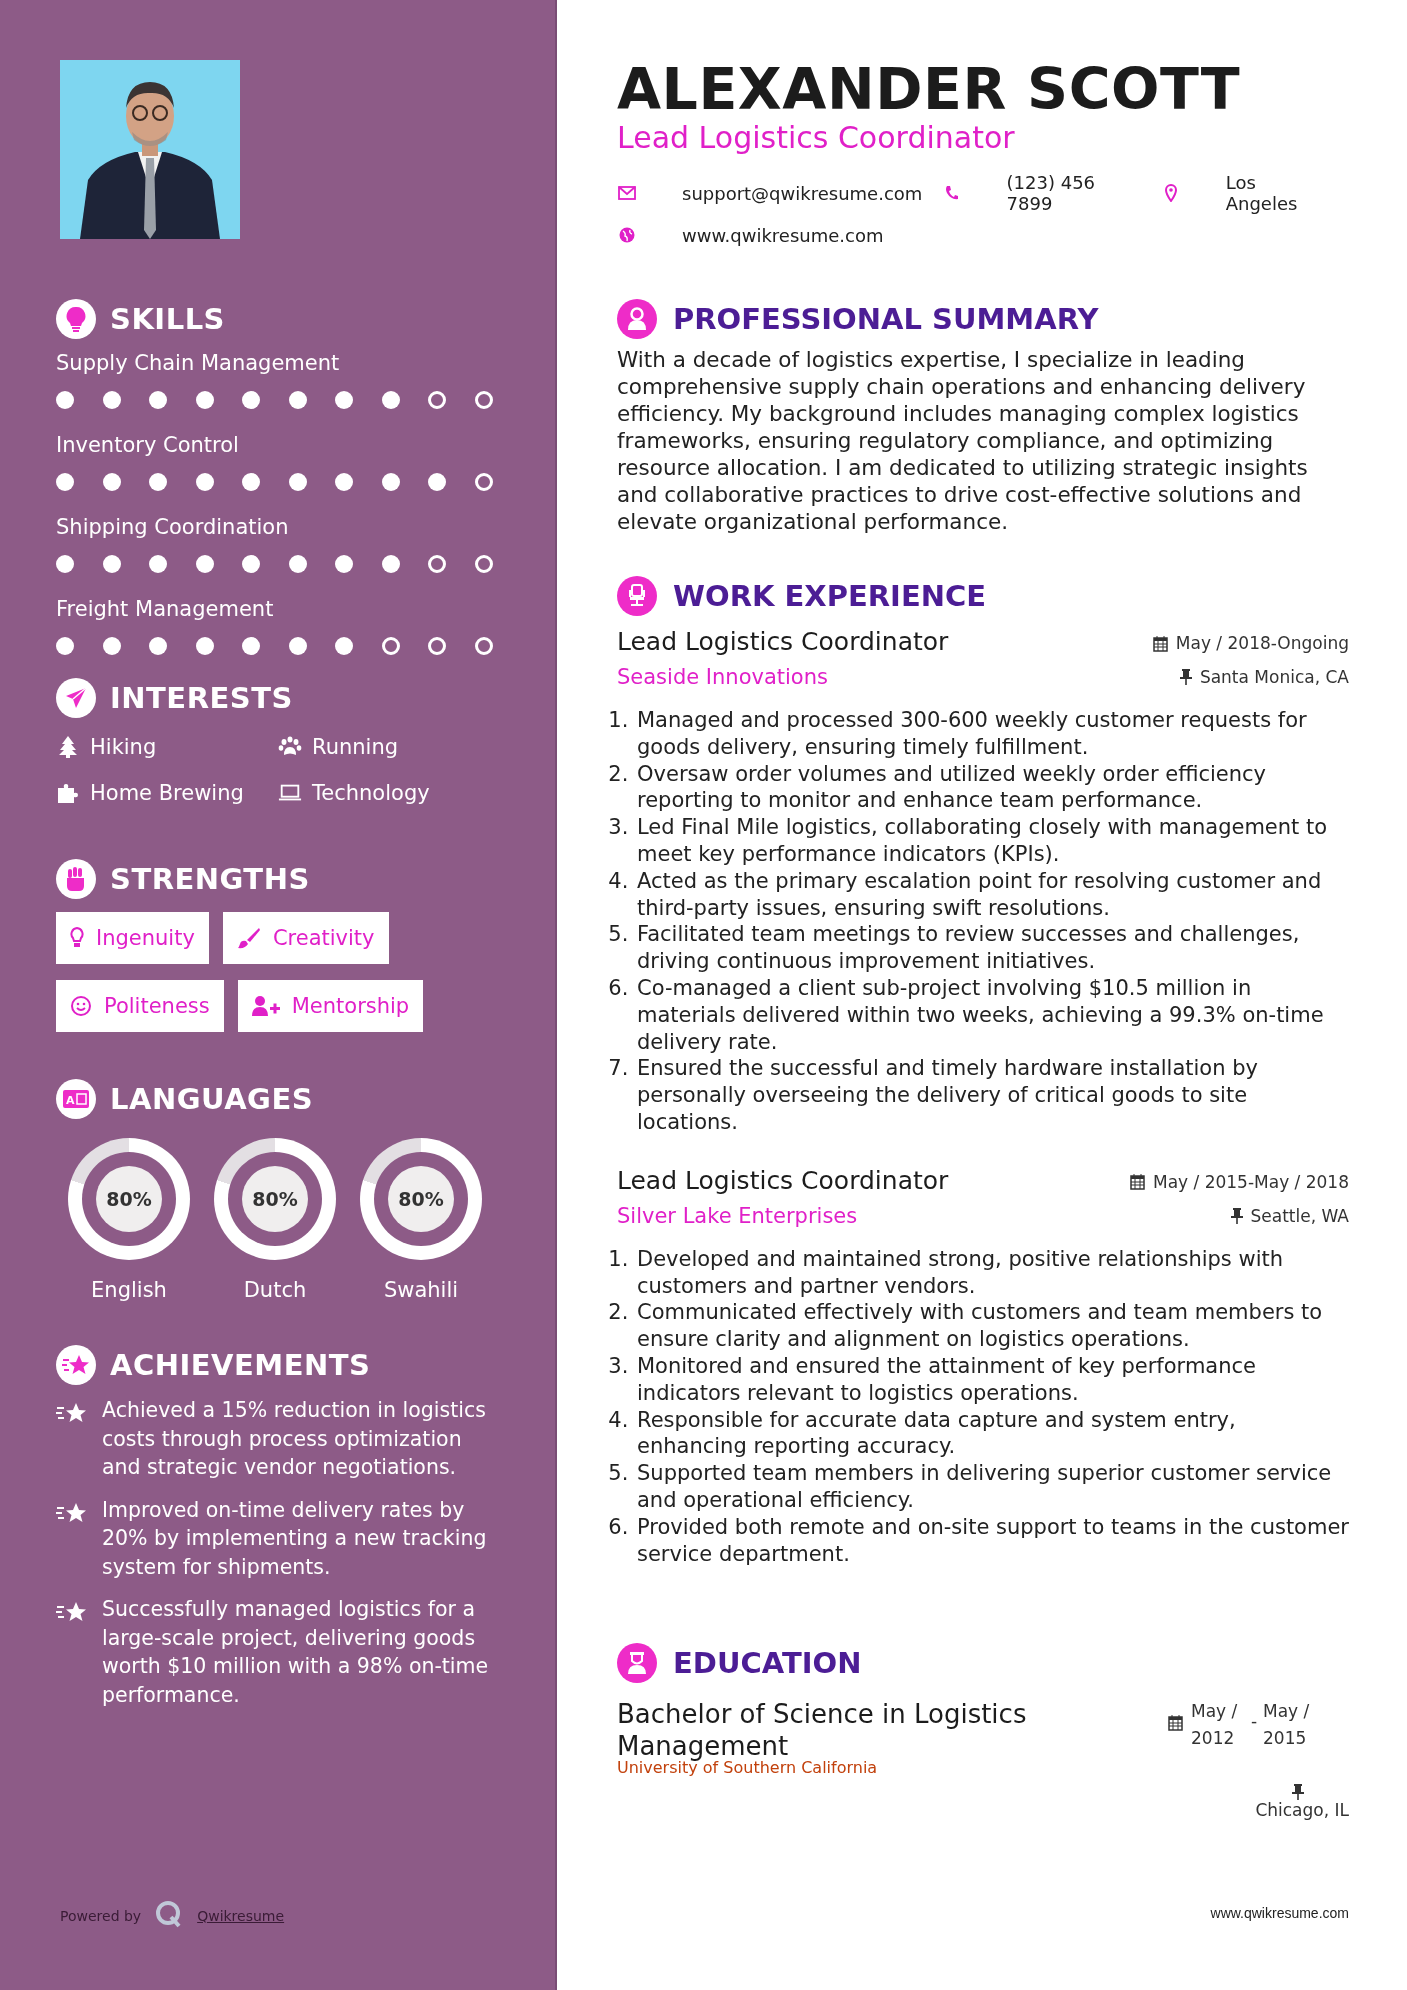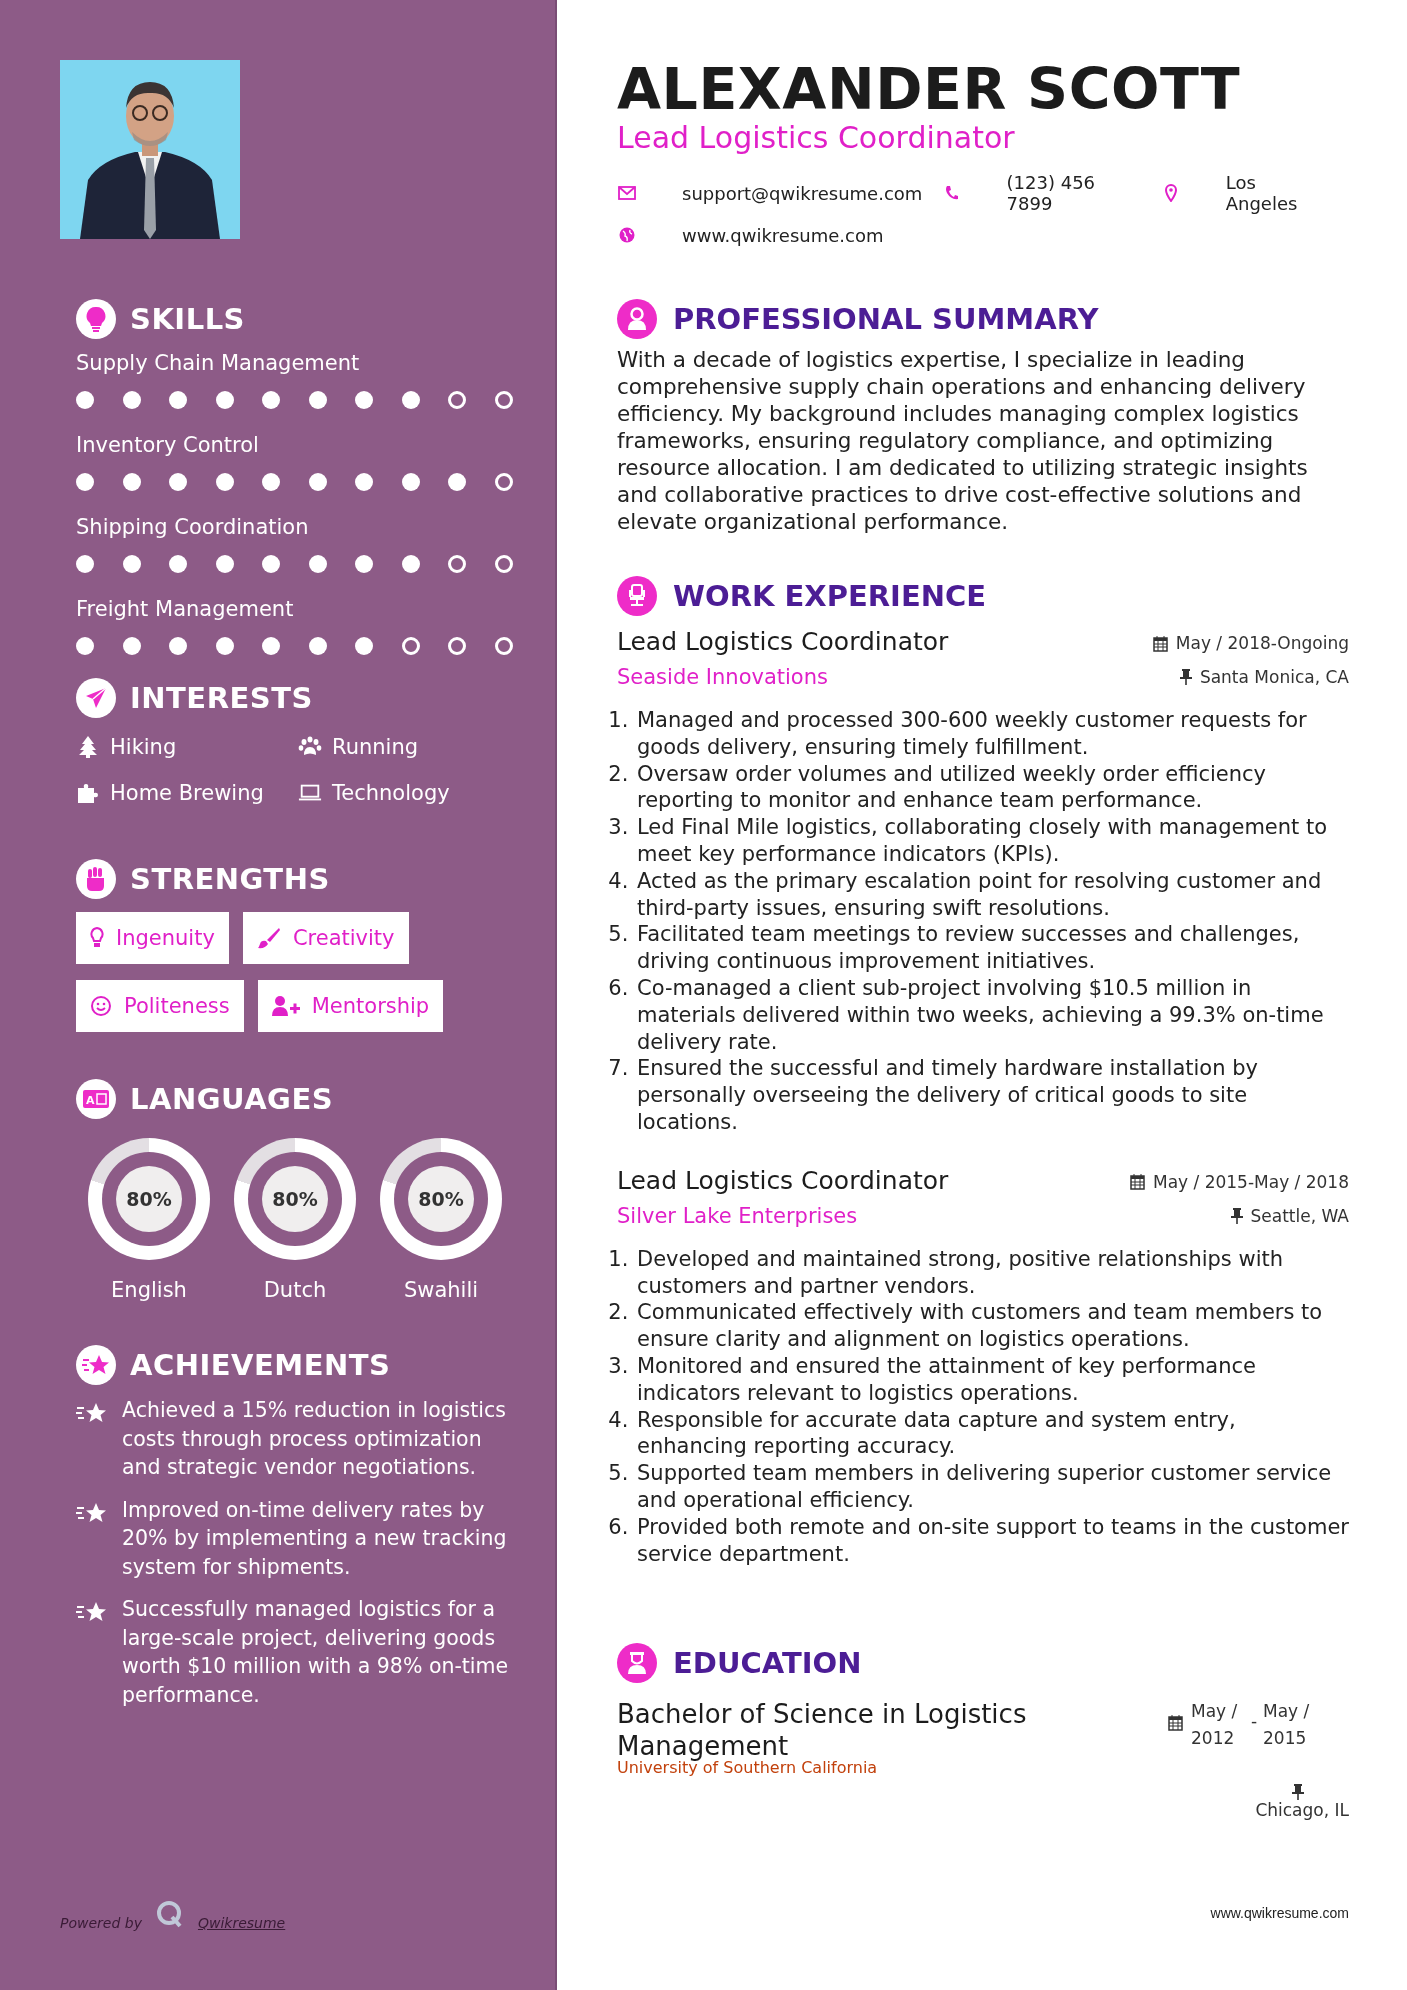--- a/index.html
+++ b/index.html
@@ -11,21 +11,21 @@
     position: absolute; left: 0; top: 0; width: 557px; height: 1990px;
     background: #8d5b87; color: #ffffff;
     border-right: 2px solid #7a4d75;
   }
   .photo {
     position: absolute; left: 60px; top: 60px; width: 180px; height: 179px;
     background: #7ed6f0; overflow: hidden;
   }
   .photo svg { display: block; }
 
-  .side-section { position: absolute; left: 76px; width: 470px; }
+  .side-section { position: absolute; left: 56px; width: 470px; }
   .sec-head { display: flex; align-items: center; height: 42px; }
   .sec-icon {
     width: 40px; height: 40px; border-radius: 50%; background: #ffffff;
     display: flex; align-items: center; justify-content: center; flex: none;
   }
   .sec-title {
     margin-left: 14px; font-size: 29px; font-weight: bold; letter-spacing: 0.5px;
     color: #ffffff; font-family: "DejaVu Sans", sans-serif;
   }
 
@@ -66,22 +66,22 @@
     color: #333; font-weight: bold; font-size: 19px;
   }
   .lang-name { margin-top: 18px; font-size: 21px; color: #fff; }
 
   .ach-list { margin-top: 10px; }
   .ach { display: flex; margin-bottom: 14px; }
   .ach .ico { width: 34px; flex: none; padding-top: 4px; }
   .ach-text { font-size: 20.5px; line-height: 28.5px; color: #fff; margin-left: 12px; width: 400px; }
 
   .powered {
-    position: absolute; left: 60px; top: 1900px; display: flex; align-items: flex-end;
-    font-size: 14px; color: #3a1b36; font-style: italic;
+    position: absolute; left: 60px; top: 1900px; display: flex; align-items: center;
+    font-size: 14px; color: #3a1b36;
   }
   .powered .q { margin: 0 14px 0 14px; }
   .powered .brand { text-decoration: underline; color: #3a1b36; }
 
   
   .main { position: absolute; left: 617px; top: 0; width: 732px; }
   .name {
     position: absolute; top: 56px; left: 0;
     font-size: 57px; font-weight: bold; color: #1c1c1c; letter-spacing: 0.5px;
     font-family: "DejaVu Sans", sans-serif;

